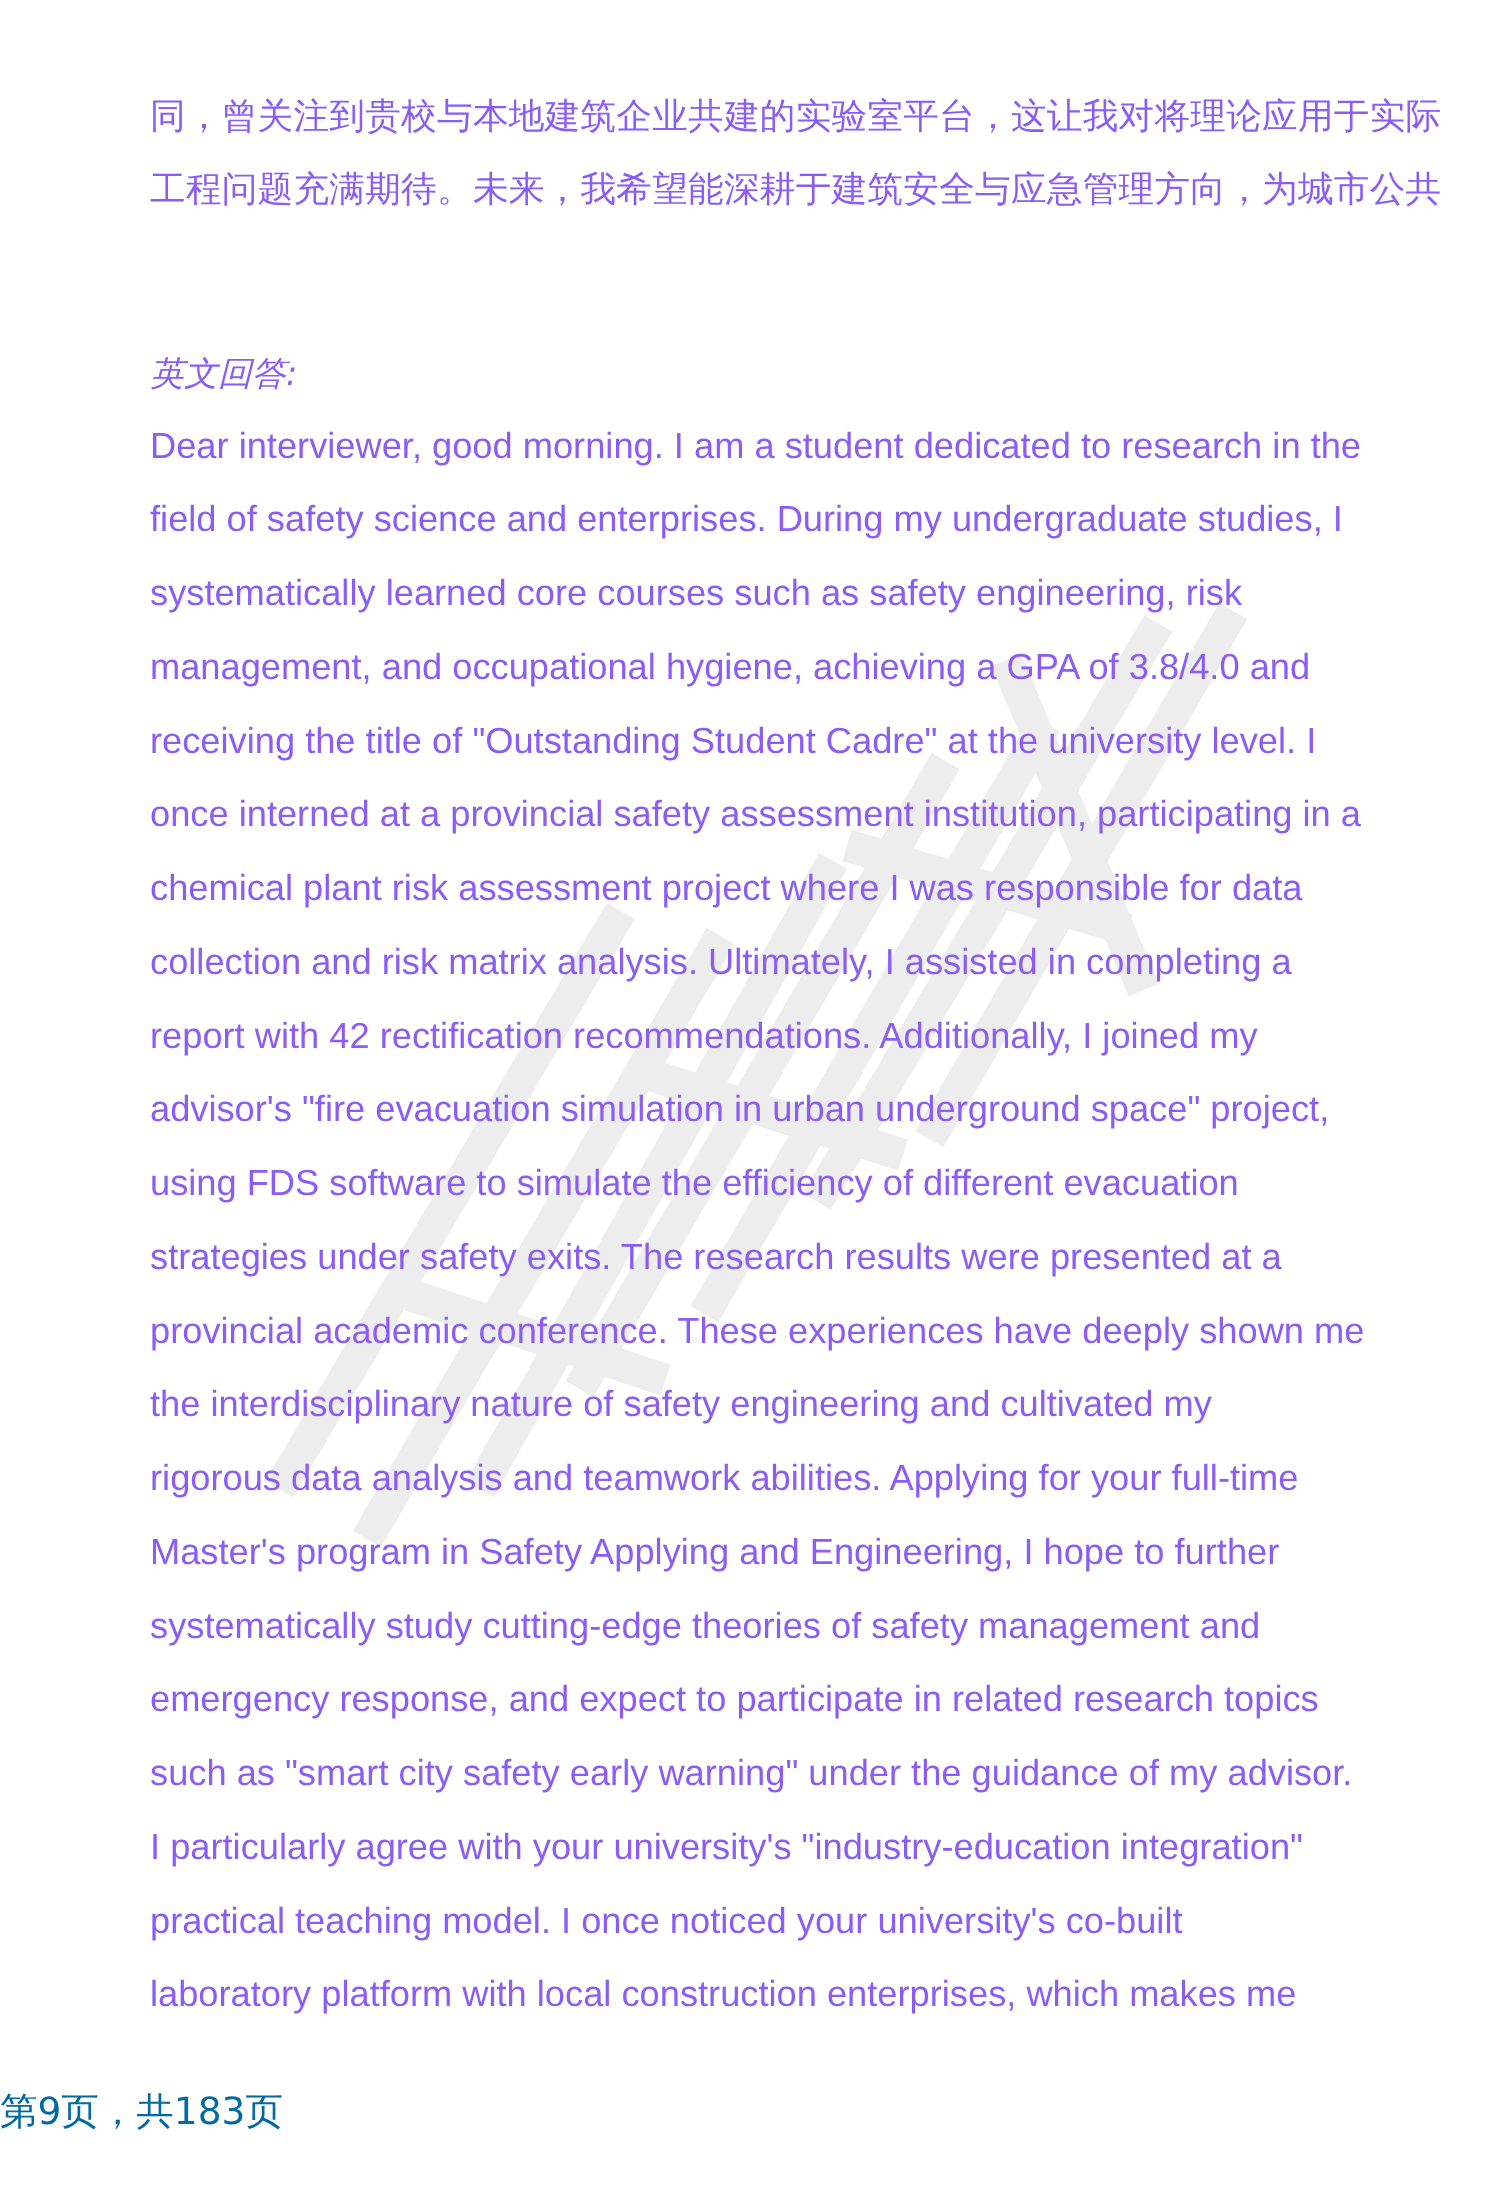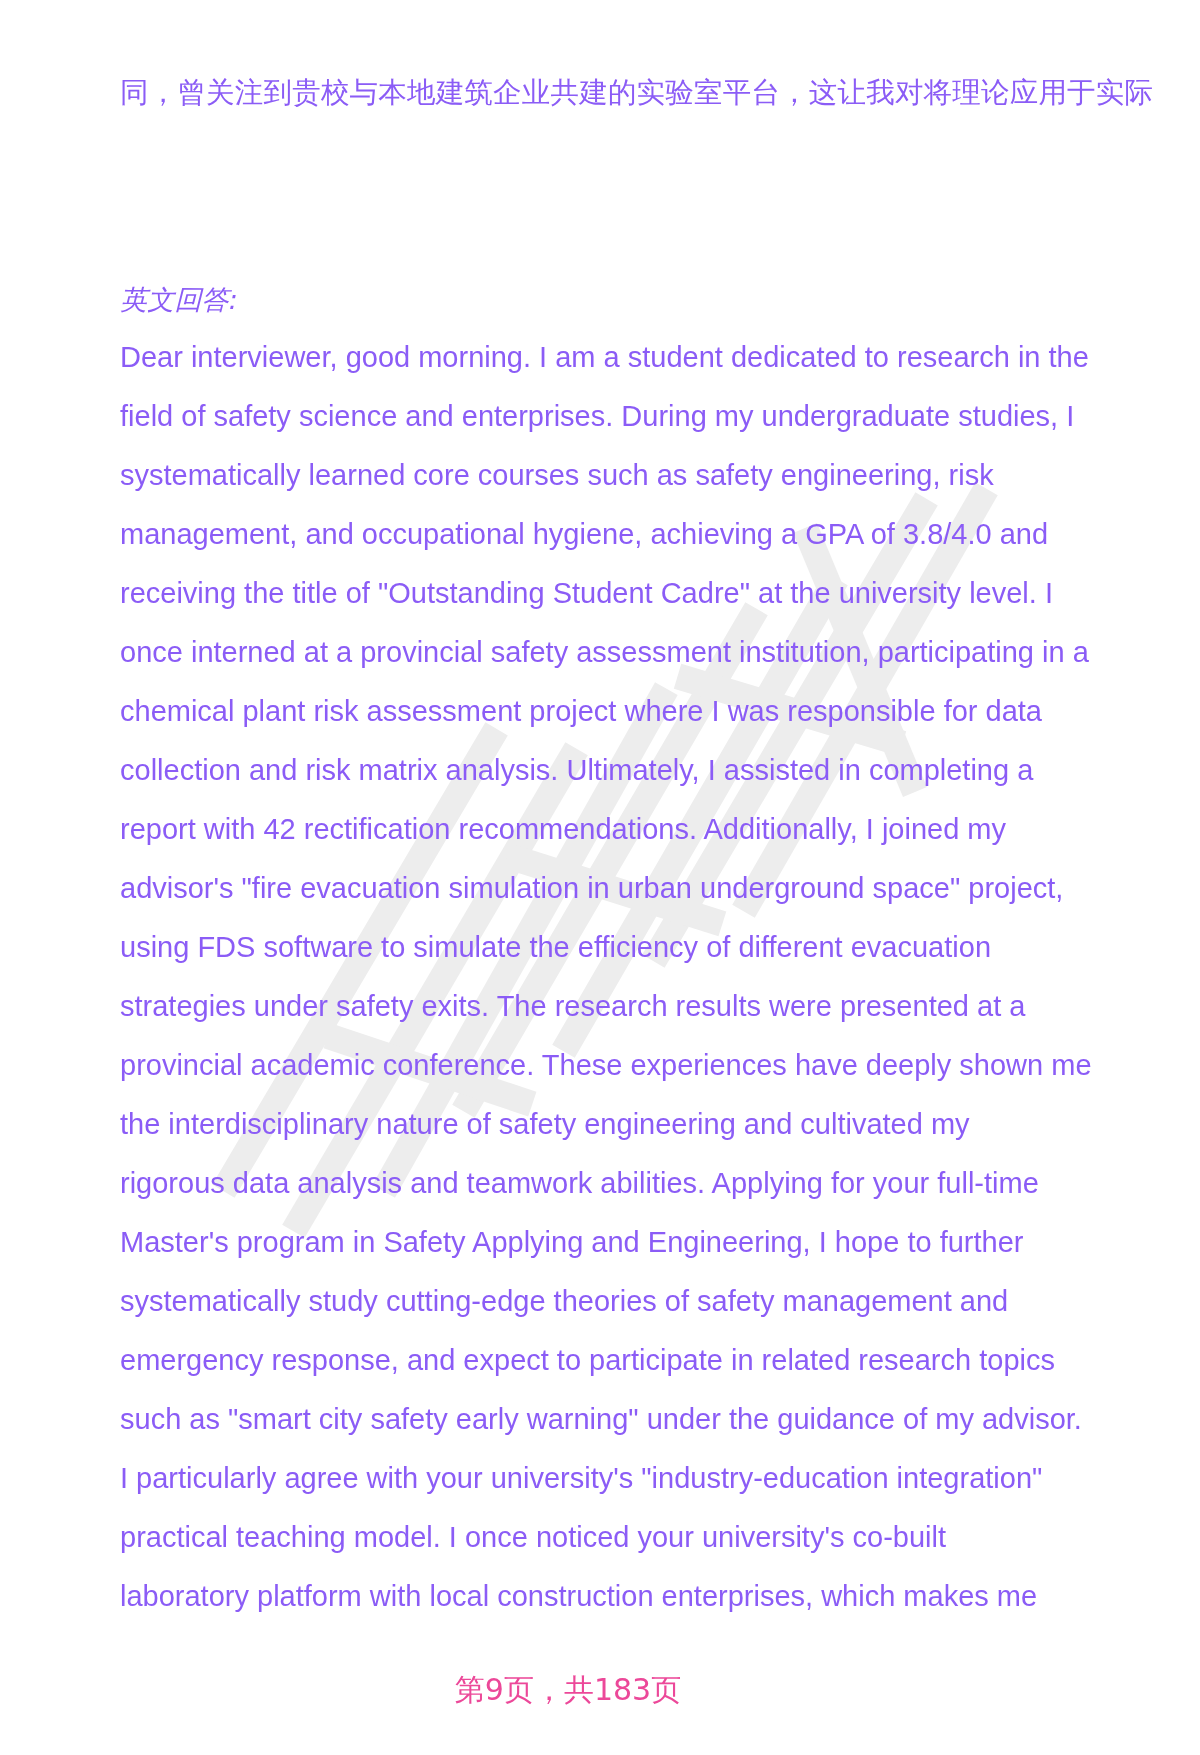--- a/index.html
+++ b/index.html
@@ -12,22 +12,22 @@
     .watermark svg { width: 100%; height: 100%; }
     .line {
       position: absolute; left: 89px; white-space: nowrap; color: #8b5cf6;
       font-family: "DejaVu Sans", "Liberation Sans", sans-serif;
       line-height: 40px; height: 40px; margin-left: 31px;
     }
     .cn { font-size: 28.5px; letter-spacing: 0.2px; }
     .en { font-size: 29px; letter-spacing: 0px; font-family: "Liberation Sans", "DejaVu Sans", sans-serif; }
     .label { font-size: 27px; font-style: italic; }
     .footer {
-      position: absolute; left: 0; width: 1136px; top: 1670px; text-align: center;
-      font-family: "DejaVu Sans", "Liberation Sans", sans-serif; font-size: 30px; color: #ec4899;
+      position: absolute; left: 0; width: 1136px; top: 1670px; text-align: left;
+      font-family: "DejaVu Sans", "Liberation Sans", sans-serif; font-size: 30px; color: #0369a1;
       line-height: 40px;
     }
   </style>
 </head>
 <body>
 
 <div class="page">
 
   <div class="watermark">
     <svg viewBox="0 0 820 760">
@@ -41,20 +41,21 @@
         <path d="M560 420 L790 20"></path>
         <path d="M150 560 L330 620"></path>
         <path d="M330 380 L520 440"></path>
         <path d="M500 200 L700 260"></path>
         <path d="M620 60 L720 300"></path>
       </g>
     </svg>
   </div>
 
   <div class="line cn" style="top:73px">同，曾关注到贵校与本地建筑企业共建的实验室平台，这让我对将理论应用于实际</div>
+  <div class="line cn" style="top:132px">工程问题充满期待。未来，我希望能深耕于建筑安全与应急管理方向，为城市公共</div>
 
   <div class="line cn label" style="top:280px">英文回答:</div>
 
   <div>
     <div class="line en" style="top:337px">Dear interviewer, good morning. I am a student dedicated to research in the</div>
     <div class="line en" style="top:396px">field of safety science and enterprises. During my undergraduate studies, I</div>
     <div class="line en" style="top:455px">systematically learned core courses such as safety engineering, risk</div>
     <div class="line en" style="top:514px">management, and occupational hygiene, achieving a GPA of 3.8/4.0 and</div>
     <div class="line en" style="top:573px">receiving the title of "Outstanding Student Cadre" at the university level. I</div>
     <div class="line en" style="top:632px">once interned at a provincial safety assessment institution, participating in a</div>

